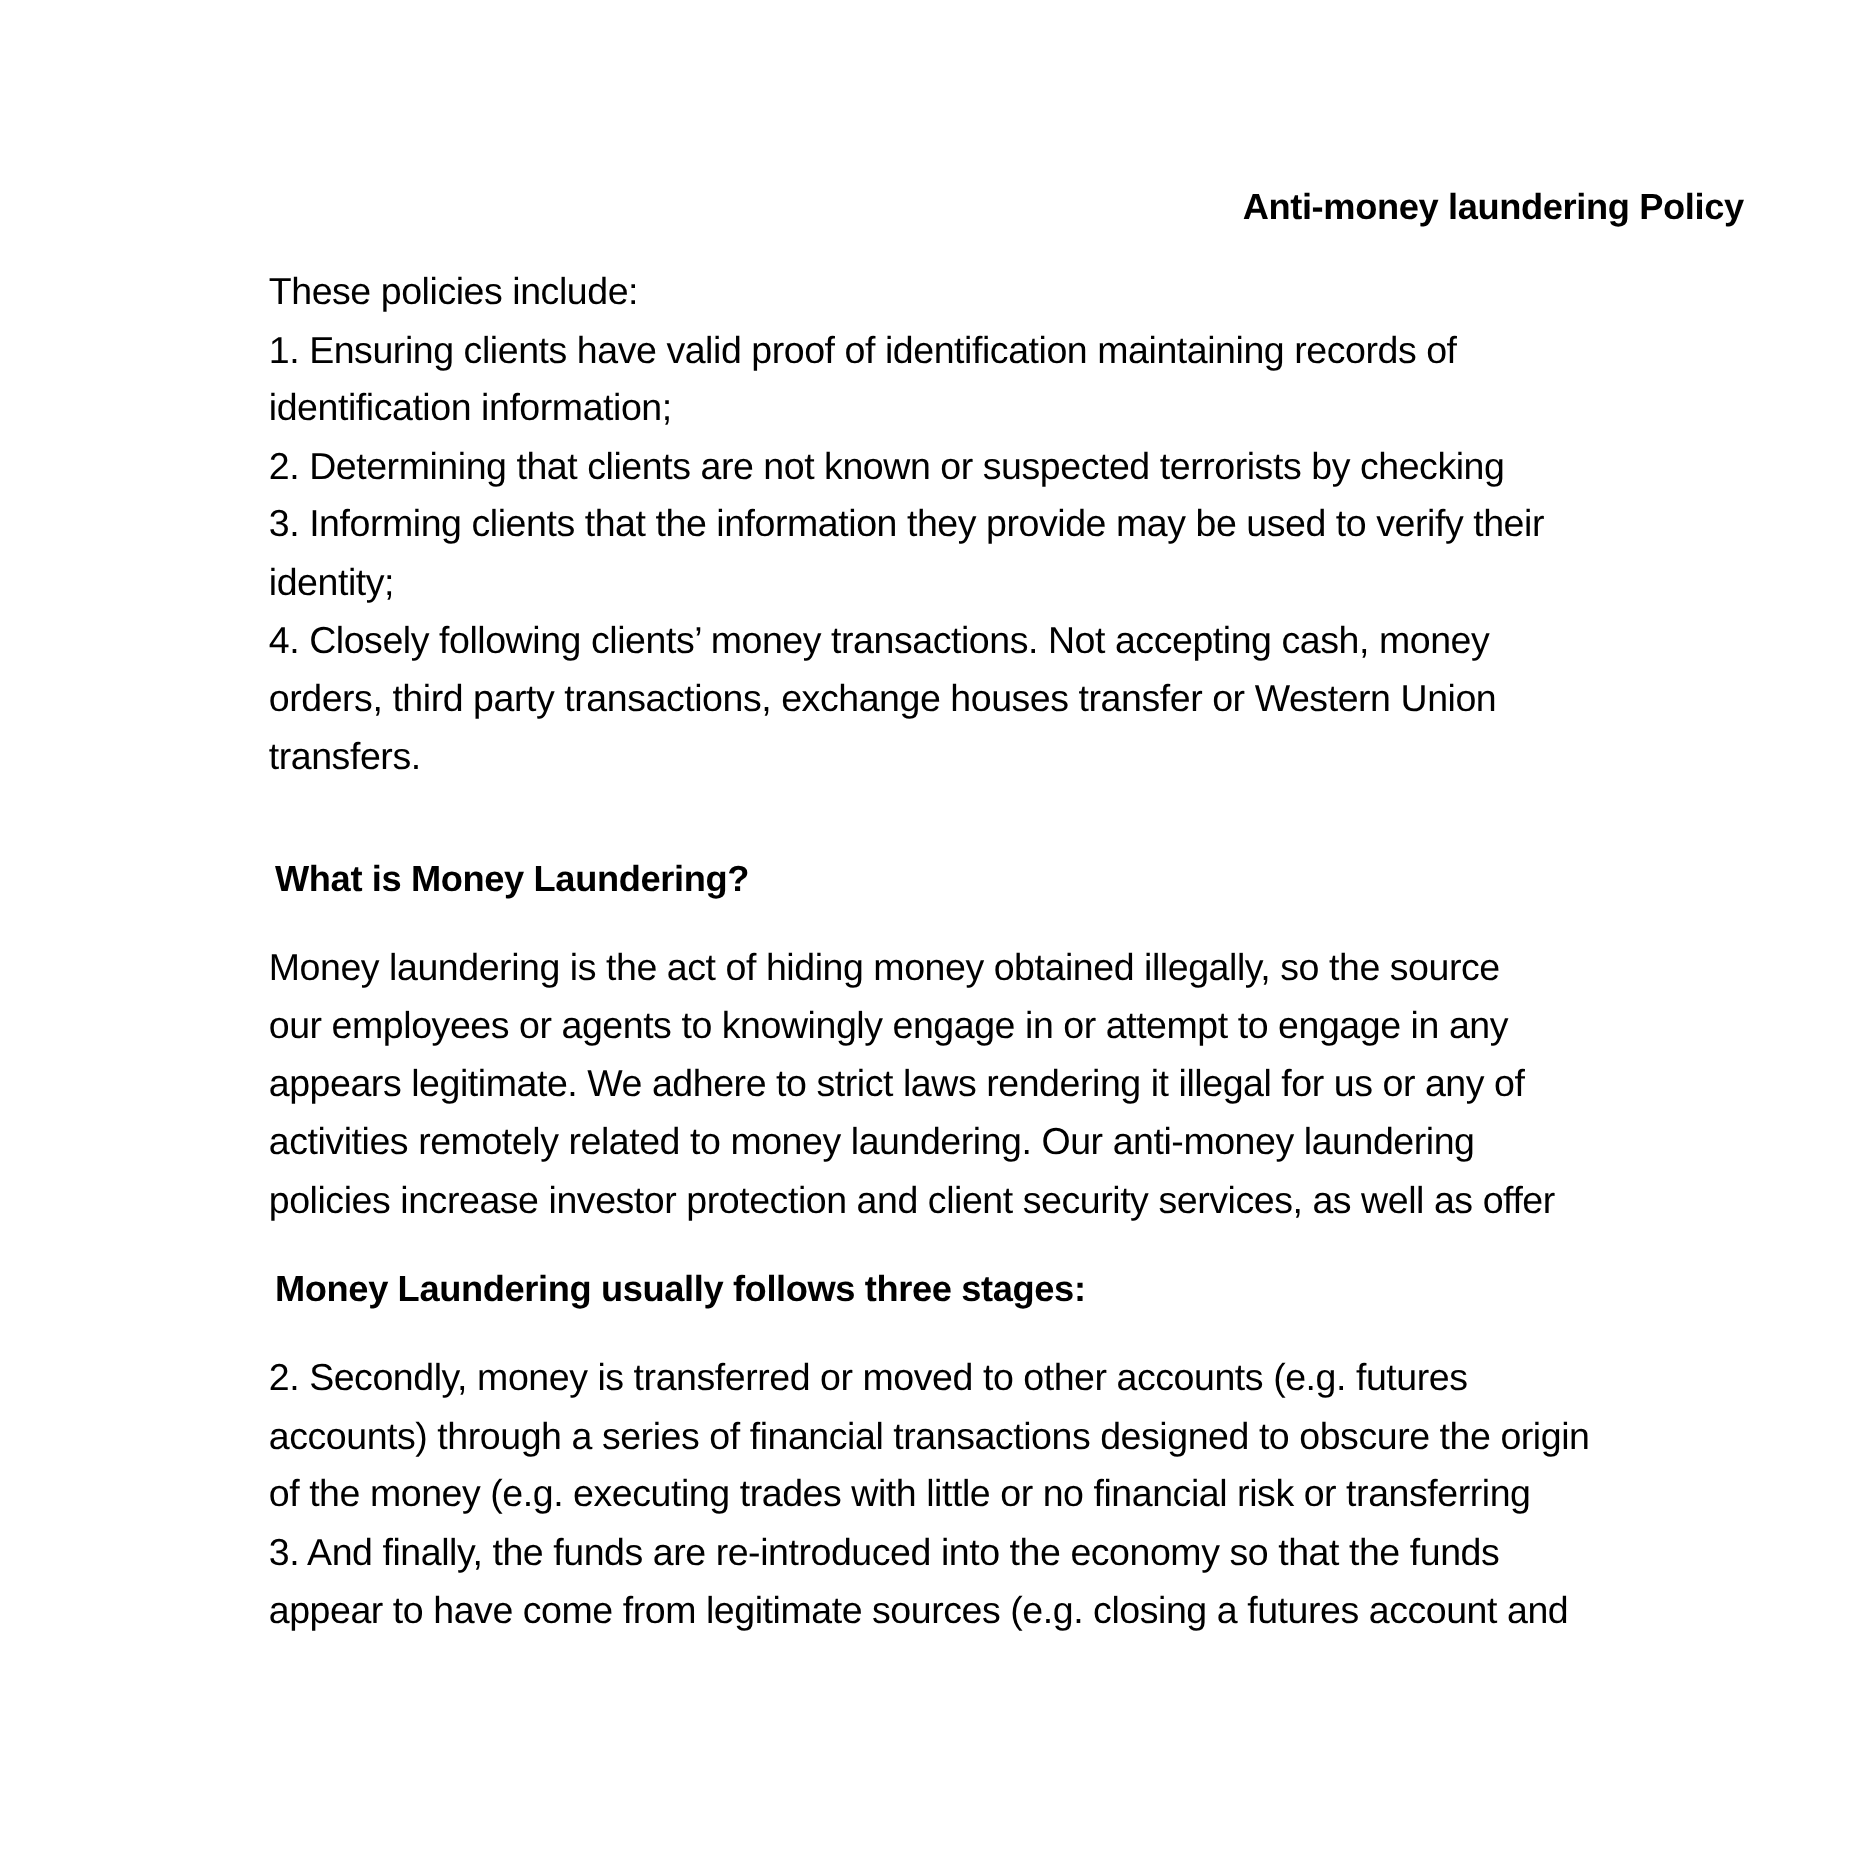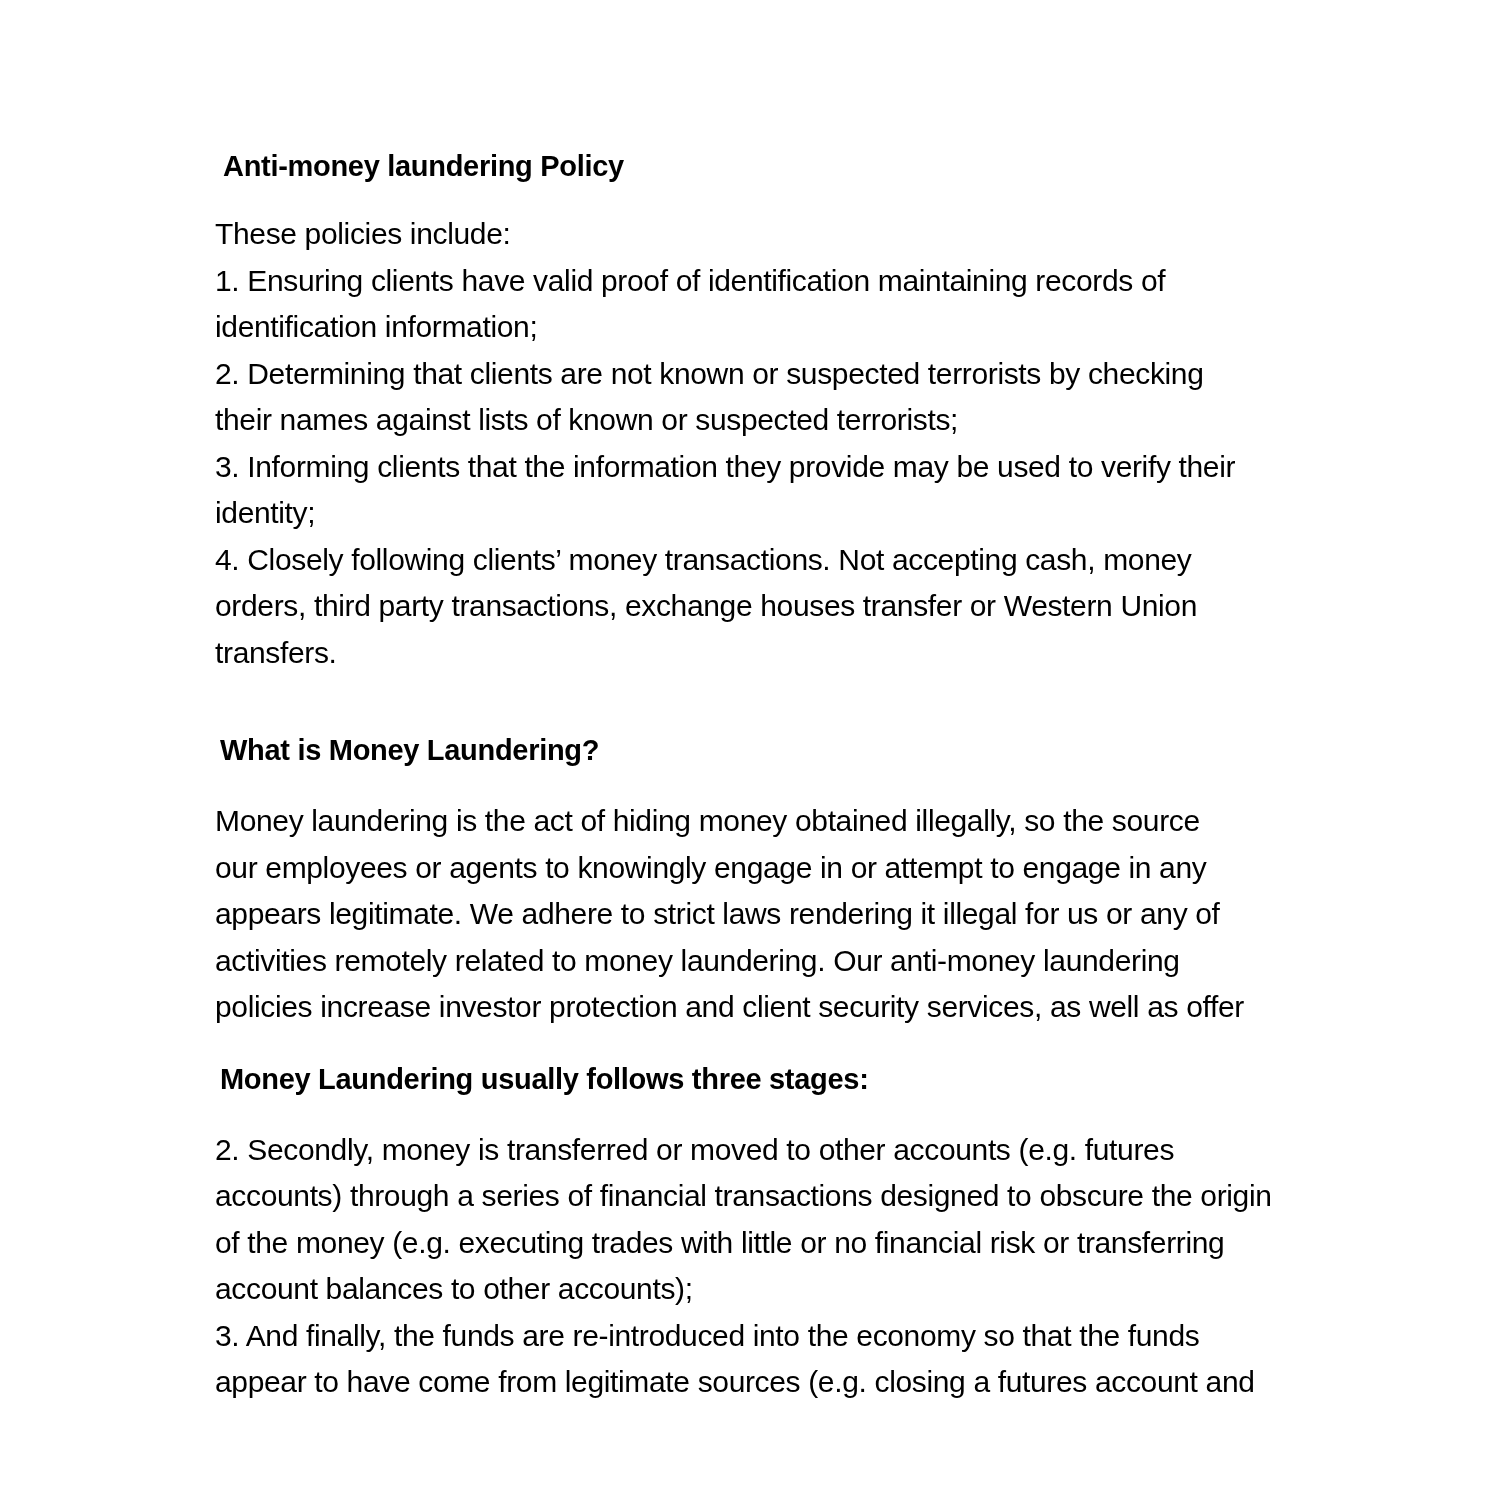--- a/index.html
+++ b/index.html
@@ -24,21 +24,21 @@
       background: #ffffff;
       overflow: hidden;
     }
     .content {
       position: absolute;
       left: 215px;
       top: 146px;
       width: 1180px;
     }
     .title {
-      text-align: left;
+      text-align: right;
       font-weight: bold;
       font-size: 29px;
       line-height: 40px;
       margin: 0 0 25px 0;
       padding-left: 8px;
       letter-spacing: -0.3px;
     }
     p, .line {
       font-size: 30px;
       line-height: 46.5px;
@@ -68,21 +68,20 @@
       <p class="line">These policies include:</p>
     </div>
 
     <div>
       <div>
         <p class="line">1. Ensuring clients have valid proof of identification maintaining records of</p>
         <p class="line">identification information;</p>
       </div>
       <div>
         <p class="line">2. Determining that clients are not known or suspected terrorists by checking</p>
-        <p class="line">their names against lists of known or suspected terrorists;</p>
       </div>
       <div>
         <p class="line">3. Informing clients that the information they provide may be used to verify their</p>
         <p class="line">identity;</p>
       </div>
       <div>
         <p class="line">4. Closely following clients’ money transactions. Not accepting cash, money</p>
         <p class="line">orders, third party transactions, exchange houses transfer or Western Union</p>
         <p class="line">transfers.</p>
       </div>
@@ -104,21 +103,20 @@
     <div class="gap-sm"></div>
 
     <div class="heading">Money Laundering usually follows three stages:</div>
     <div class="gap-sm"></div>
 
     <div>
       <div>
         <p class="line">2. Secondly, money is transferred or moved to other accounts (e.g. futures</p>
         <p class="line">accounts) through a series of financial transactions designed to obscure the origin</p>
         <p class="line">of the money (e.g. executing trades with little or no financial risk or transferring</p>
-        <p class="line">account balances to other accounts);</p>
       </div>
       <div>
         <p class="line">3. And finally, the funds are re-introduced into the economy so that the funds</p>
         <p class="line">appear to have come from legitimate sources (e.g. closing a futures account and</p>
       </div>
     </div>
 
   </div>
 </div>
 

